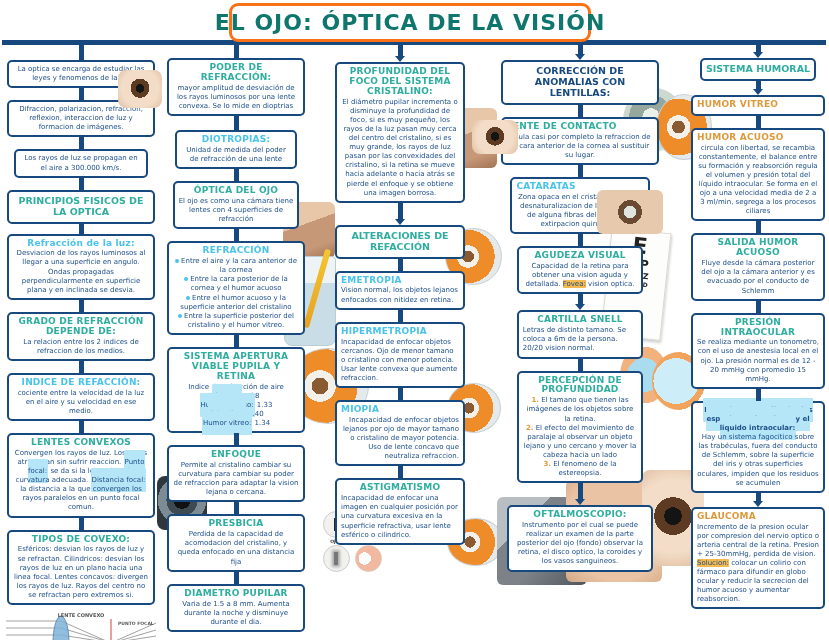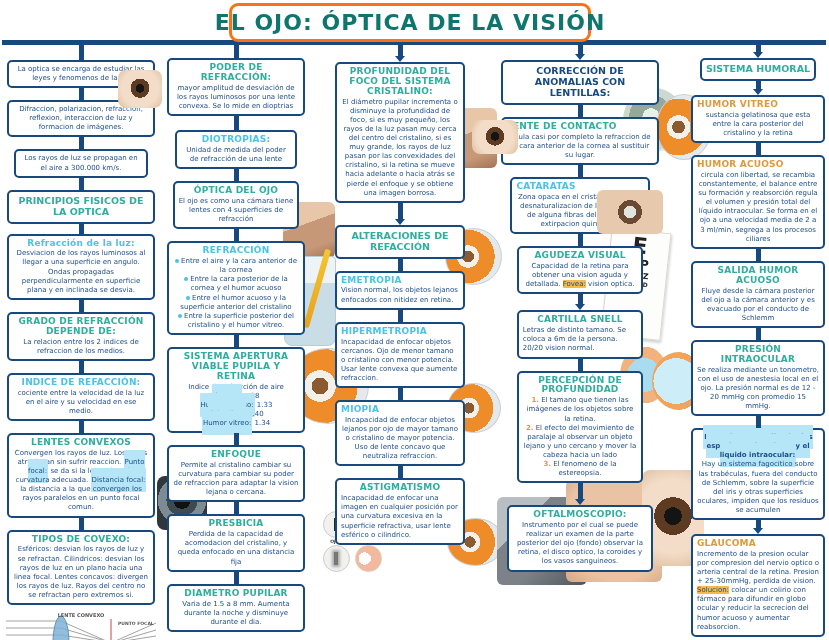--- a/index.html
+++ b/index.html
@@ -201,21 +201,21 @@
       <div style="text-align:left">Vision normal, los objetos lejanos enfocados con nitidez en retina.</div>
     </div>
     <div class="conn" style="height:12px"></div>
     <div class="box">
       <div class="h lb" style="text-align:left">HIPERMETROPIA</div>
       <div style="text-align:left">Incapacidad de enfocar objetos cercanos. Ojo de menor tamano o cristalino con menor potencia. Usar lente convexa que aumente refraccion.</div>
     </div>
     <div class="conn" style="height:12px"></div>
     <div class="box">
       <div class="h lb" style="text-align:left">MIOPIA</div>
-      <div style="text-align:center">Incapacidad de enfocar objetos lejanos por ojo de mayor tamano o cristalino de mayor potencia. Uso de lente concavo que neutraliza refraccion.</div>
+      <div style="text-align:right">Incapacidad de enfocar objetos lejanos por ojo de mayor tamano o cristalino de mayor potencia. Uso de lente concavo que neutraliza refraccion.</div>
     </div>
     <div class="conn" style="height:12px"></div>
     <div class="box">
       <div class="h teal">ASTIGMATISMO</div>
       <div style="text-align:left">Incapacidad de enfocar una imagen en cualquier posición por una curvatura excesiva en la superficie refractiva, usar lente esférico o cilindrico.</div>
     </div>
   </div>
 
   <div class="col" style="left:501px;width:158px;">
     <div class="conn arrow" style="height:12px"></div>
@@ -261,21 +261,20 @@
   </div>
 
   <div class="col" style="left:691px;width:134px;">
     <div class="conn arrow" style="height:10px"></div>
     <div class="box hdrbox" style="width:86%">
       <div class="hdr-t">SISTEMA HUMORAL</div>
     </div>
     <div class="conn arrow" style="height:8px"></div>
     <div class="box">
       <div class="h orange" style="text-align:left">HUMOR VITREO</div>
-      <div>sustancia gelatinosa que esta entre la cara posterior del cristalino y la retina</div>
     </div>
     <div class="conn" style="height:12px"></div>
     <div class="box">
       <div class="h orange" style="text-align:left">HUMOR ACUOSO</div>
       <div>circula con libertad, se recambia constantemente, el balance entre su formación y reabsorción regula el volumen y presión total del líquido intraocular. Se forma en el ojo a una velocidad media de 2 a 3 ml/min, segrega a los procesos ciliares</div>
     </div>
     <div class="conn" style="height:12px"></div>
     <div class="box">
       <div class="h teal">SALIDA HUMOR ACUOSO</div>
       <div>Fluye desde la cámara posterior del ojo a la cámara anterior y es evacuado por el conducto de Schlemm</div>

